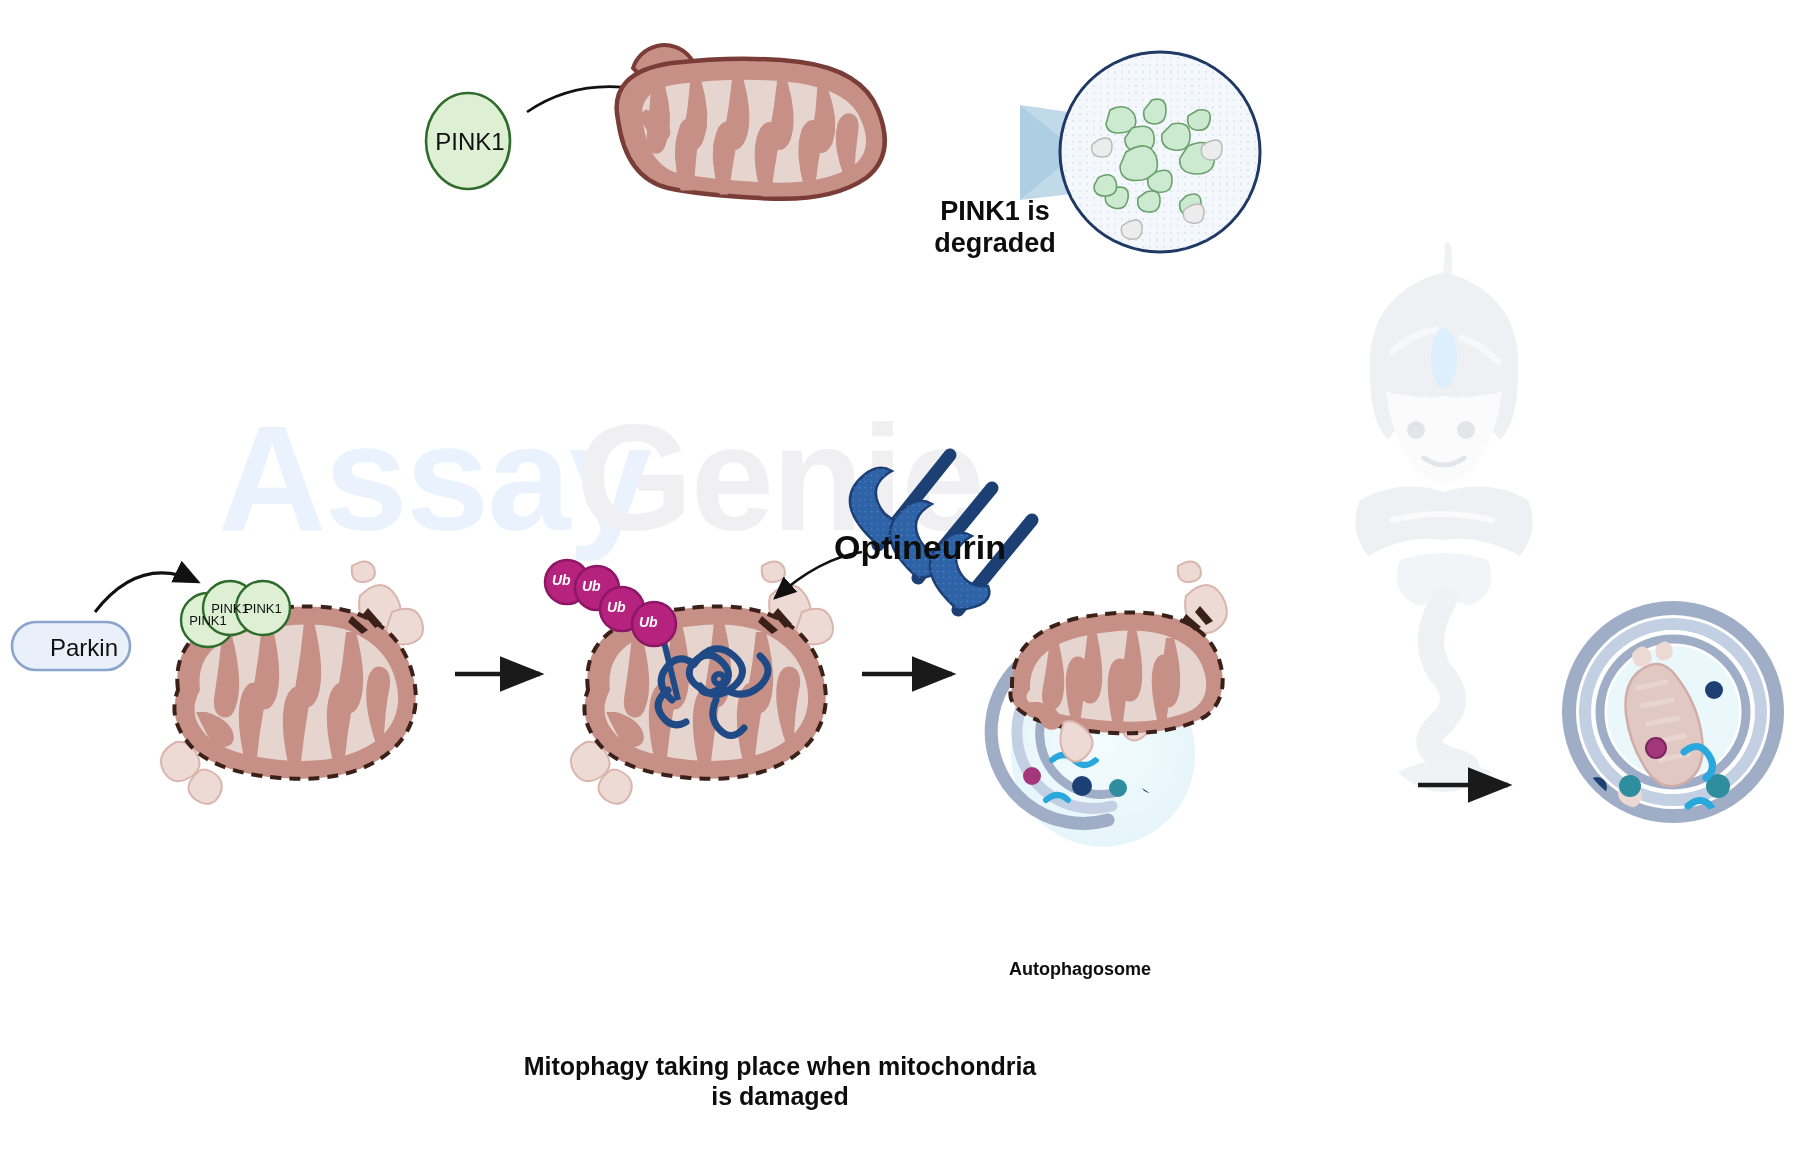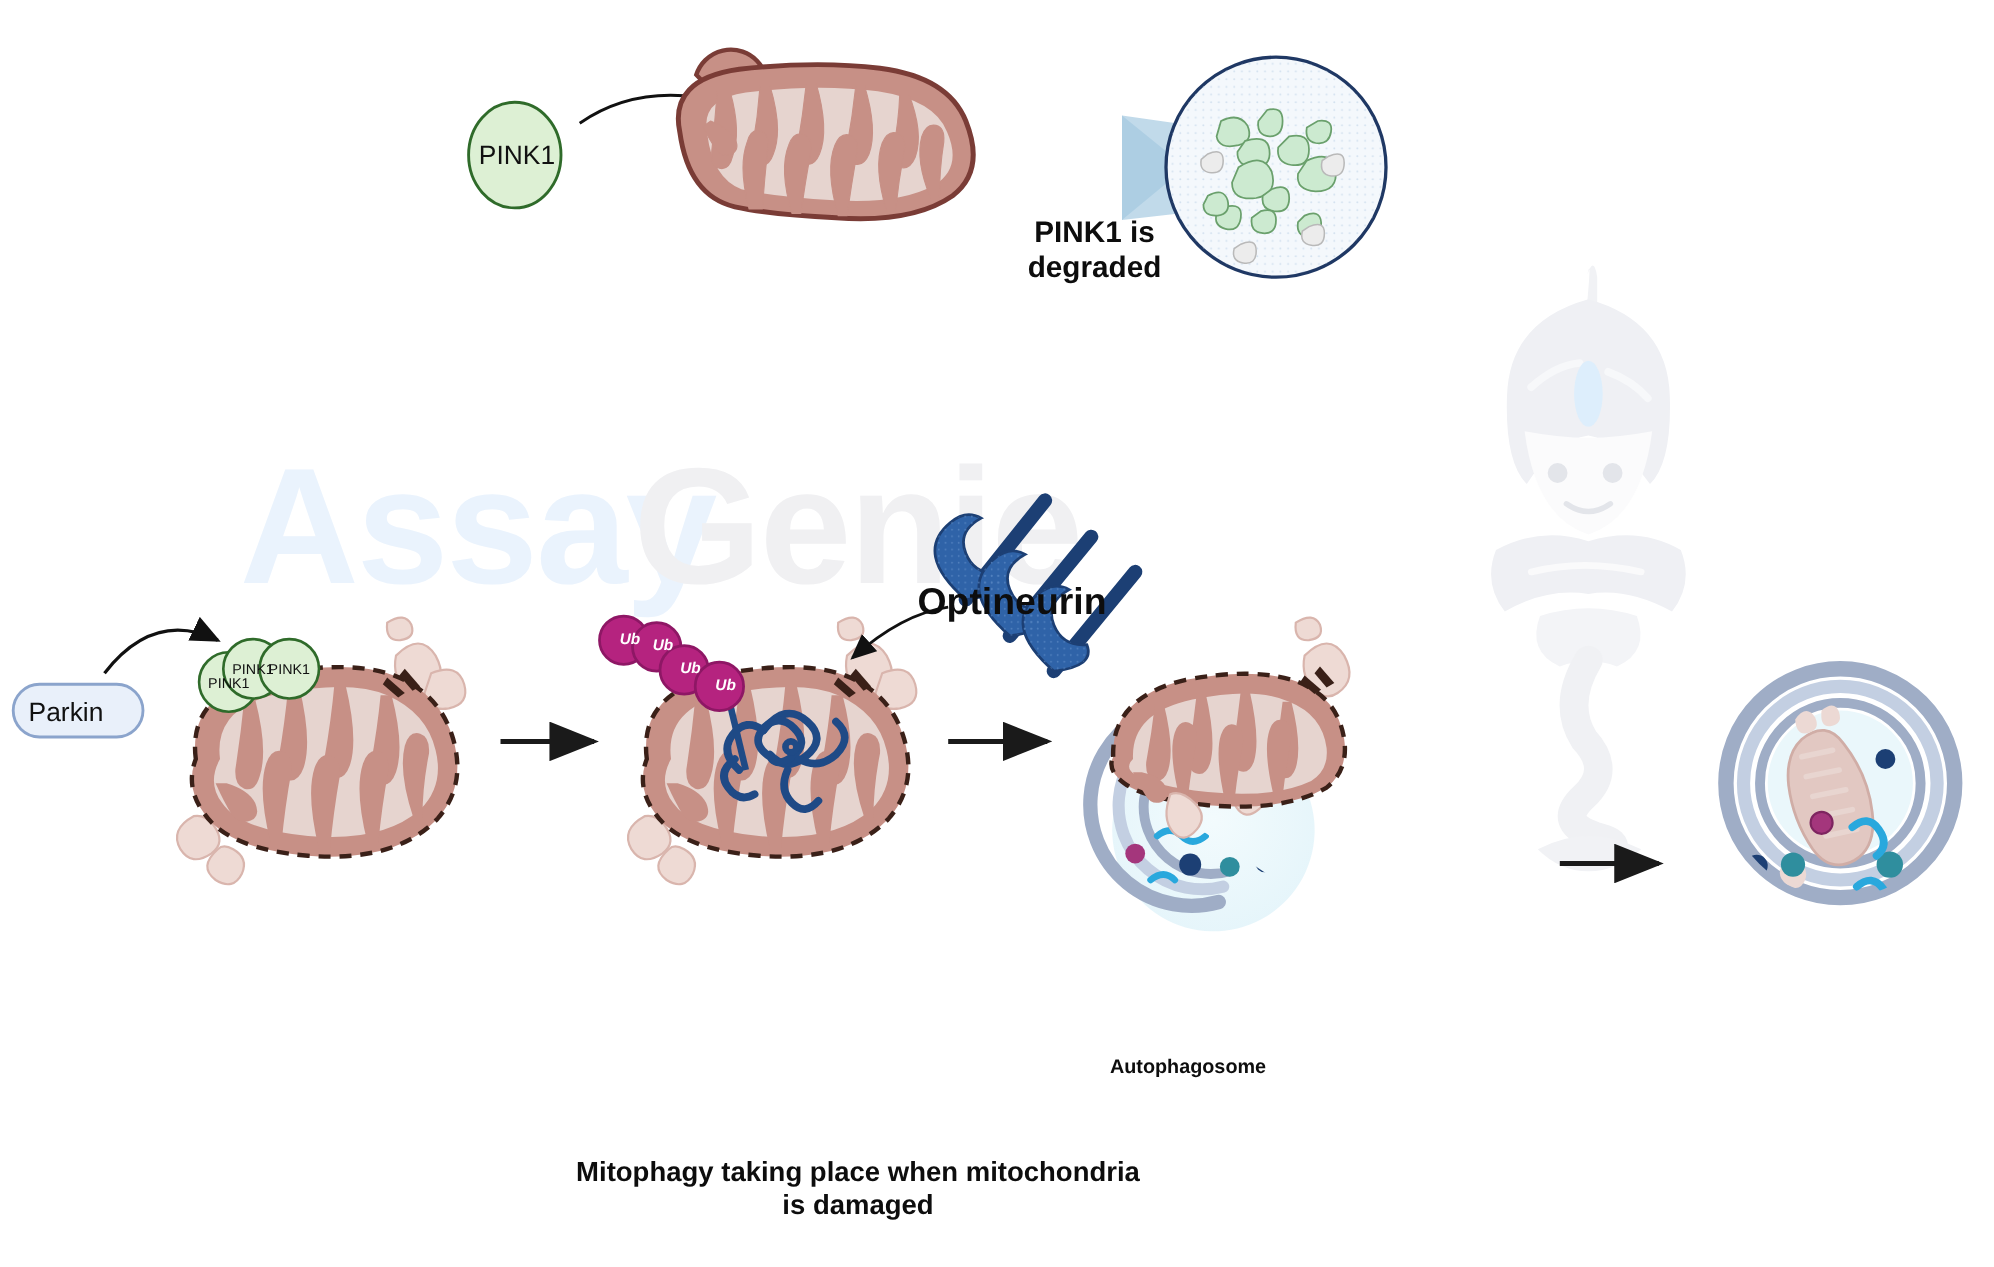--- a/index.html
+++ b/index.html
@@ -10,24 +10,24 @@
 
   .caption{position:absolute;text-align:center;color:#0d0d0d;font-weight:700;}
   #caption-normal{left:406px;top:285px;width:690px;font-size:31px;}
   #caption-mitophagy{left:430px;top:1052px;width:700px;font-size:25px;line-height:1.18;}
   #label-degraded{left:900px;top:196px;width:190px;font-size:27px;line-height:1.18;}
   #label-optineurin{left:810px;top:528px;width:220px;font-size:34px;text-align:center;}
   #label-autophagosome{left:930px;top:959px;width:300px;font-size:18px;}
 
   .node-label{position:absolute;text-align:center;pointer-events:none;}
   #label-pink1-free{left:410px;top:128px;width:120px;font-size:24px;color:#111;}
-  #label-parkin{left:0;top:634px;width:120px;font-size:24px;color:#111;}
+  #label-parkin{left:24px;top:634px;width:120px;font-size:24px;color:#111;}
 
   .pink1-tag{position:absolute;font-size:13px;color:#111;text-align:center;width:56px;}
-  .ub-tag{position:absolute;font-size:14px;color:#ffffff;text-align:right;width:30px;
+  .ub-tag{position:absolute;font-size:14px;color:#ffffff;text-align:left;width:30px;
           font-weight:700;font-style:italic;}
 
   .wm-text{position:absolute;font-size:150px;font-weight:700;letter-spacing:-2px;
            user-select:none;}
   #wm-assay{left:178px;top:392px;color:#eaf3fd;margin-left:40px;}
   #wm-genie{left:576px;top:392px;color:#f0f0f2;}
 </style>
 </head>
 <body>
 

